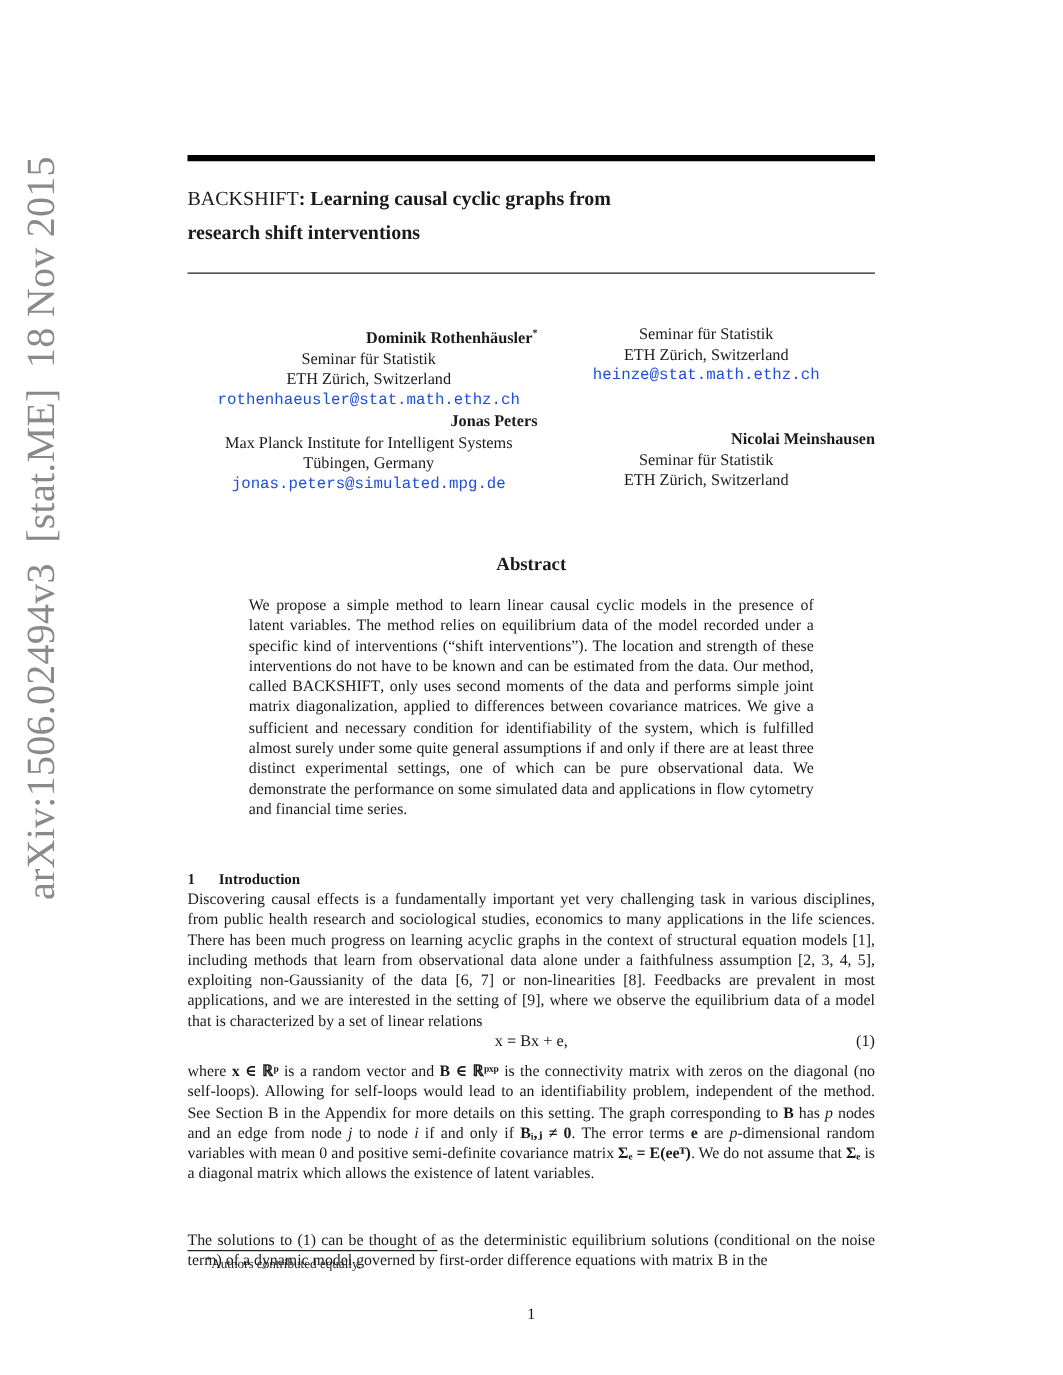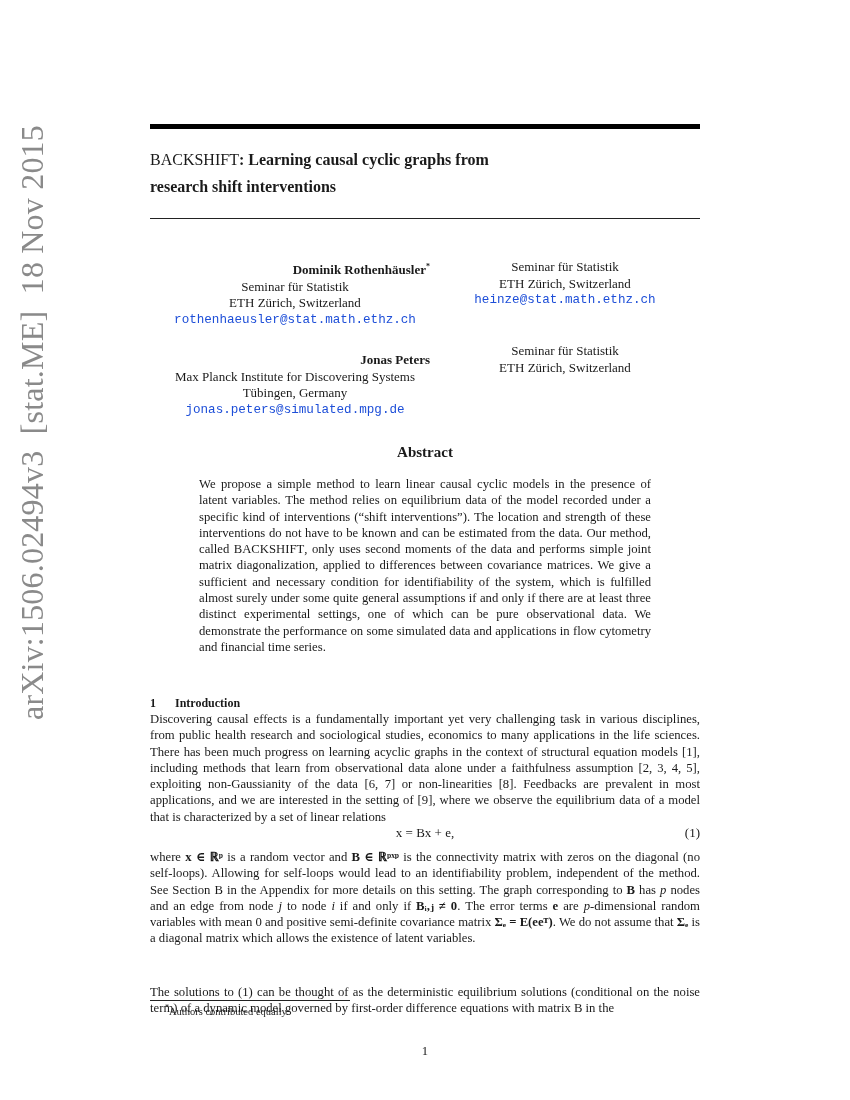--- a/index.html
+++ b/index.html
@@ -19,21 +19,21 @@
   .title {
     position: absolute; left: 150px; top: 146px; width: 550px; text-align: left;
     font-size: 16px; font-weight: bold; line-height: 27px;
   }
   .sc { font-variant: small-caps; font-weight: normal; }
   .author { position: absolute; text-align: center; font-size: 13px; line-height: 16.5px; }
   .author .name { font-weight: bold; text-align: right; }
   .author .email { font-family: "Liberation Mono", "DejaVu Sans Mono", monospace; font-size: 12.6px; color: #1d4ed8; }
   .a1 { left: 160px; top: 259px; width: 270px; }
   .a2 { left: 430px; top: 259px; width: 270px; }
-  .a3 { left: 160px; top: 352px; width: 270px; }
+  .a3 { left: 160px; top: 329px; width: 270px; }
   .a4 { left: 430px; top: 343px; width: 270px; }
   sup { font-size: 8px; }
   .abs-heading {
     position: absolute; left: 150px; top: 444px; width: 550px; text-align: center;
     font-size: 15px; font-weight: bold;
   }
   .abstract {
     position: absolute; left: 199px; top: 476px; width: 452px;
     font-size: 12.7px; line-height: 16.3px; text-align: justify; hyphens: manual;
   }
@@ -77,25 +77,26 @@
   <div>ETH Zürich, Switzerland</div>
   <div class="email">rothenhaeusler@stat.math.ethz.ch</div>
 </div>
 <div class="author a2">
   <div>Seminar für Statistik</div>
   <div>ETH Zürich, Switzerland</div>
   <div class="email">heinze@stat.math.ethz.ch</div>
 </div>
 <div class="author a3">
   <div class="name"><span>Jonas Peters</span></div>
-  <div>Max Planck Institute for Discovering Systems</div>
+  <div>Max Planck Institute for Intelligent Systems</div>
   <div>Tübingen, Germany</div>
   <div class="email">jonas.peters@simulated.mpg.de</div>
 </div>
 <div class="author a4">
+  <div class="name"><span>Nicolai Meinshausen</span></div>
   <div>Seminar für Statistik</div>
   <div>ETH Zürich, Switzerland</div>
 </div>
 
 <div class="abs-heading">Abstract</div>
 <div class="abstract"><span>We propose a simple method to learn linear causal cyclic models in the presence of latent variables. The method relies on equilibrium data of the model recorded under a specific kind of interventions (“shift interventions”). The location and strength of these interventions do not have to be known and can be estimated from the data. Our method, called </span><span class="sc">BACKSHIFT</span><span>, only uses second moments of the data and performs simple joint matrix diagonalization, applied to differences between covariance matrices. We give a sufficient and necessary condition for identifi­ability of the system, which is fulfilled almost surely under some quite general assumptions if and only if there are at least three distinct experimental settings, one of which can be pure observational data. We demonstrate the performance on some simulated data and applications in flow cytometry and financial time series.</span></div>
 
 <div class="sec-heading">
   <span class="num">1</span><span>Introduction</span>
 </div>

